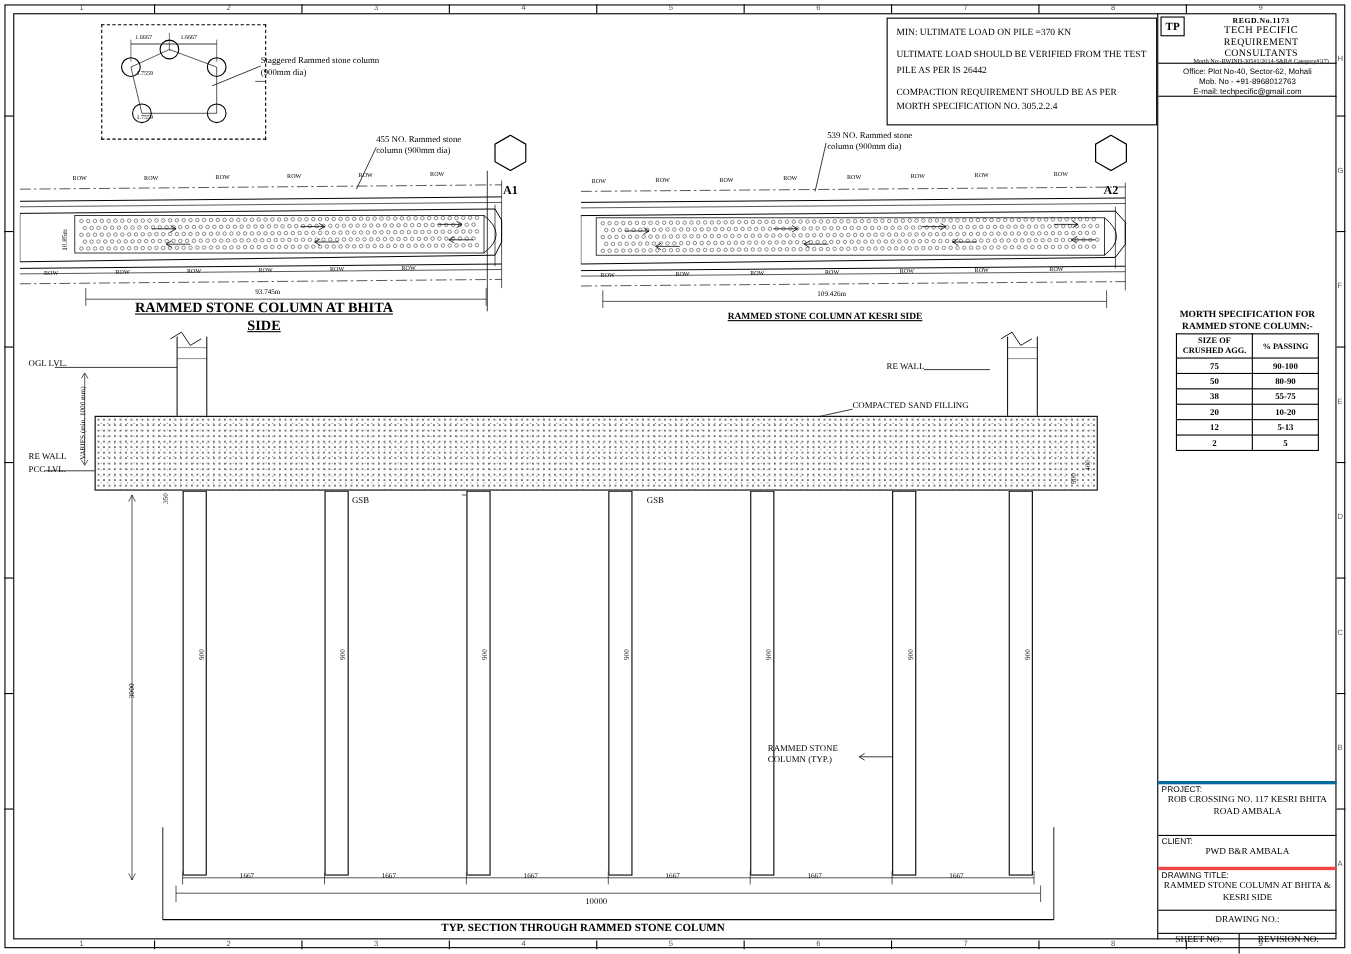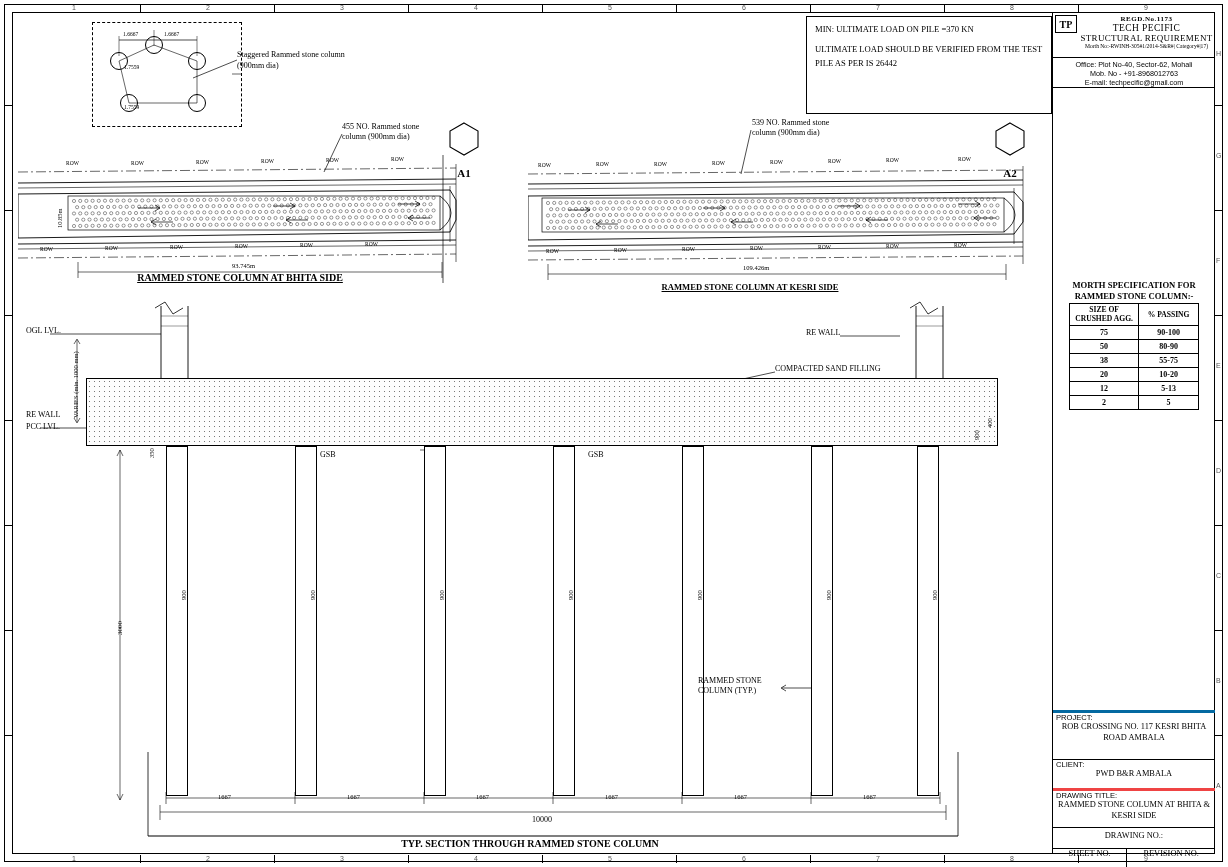--- a/index.html
+++ b/index.html
@@ -123,30 +123,31 @@
     <span class="tick-lbl" style="left:1px;top:350px;">E</span>
     <span class="tick-lbl" style="left:1px;top:455px;">D</span>
     <span class="tick-lbl" style="left:1px;top:560px;">C</span>
     <span class="tick-lbl" style="left:1px;top:665px;">B</span>
     <span class="tick-lbl" style="left:1px;top:770px;">A</span>
   </div>
 
   <div class="abs" id="notebox">
     <div style="margin-bottom:7px;">MIN: ULTIMATE LOAD ON PILE =370 KN</div>
     <div style="margin-bottom:7px;">ULTIMATE LOAD SHOULD BE VERIFIED FROM THE TEST PILE AS PER IS 26442</div>
+    <div>COMPACTION REQUIREMENT SHOULD BE AS PER MORTH  SPECIFICATION NO. 305.2.2.4</div>
   </div>
 
   <div class="abs" id="titleblock">
 
     <div class="tb-row tb-logo" style="height:46px;">
       <div class="logo-box">TP</div>
       <div style="flex:1;text-align:center;">
         <div class="co-reg">REGD.No.1173</div>
         <div class="co-name">TECH PECIFIC</div>
-        <div class="co-sub">STRUCTURAL REQUIREMENT</div>
+        <div class="co-sub">REQUIREMENT CONSULTANTS</div>
         <div class="co-morth">Morth No:-RWINH-305#1/2014-S&amp;R#| Category#|17)</div>
       </div>
     </div>
 
     <div class="tb-row addr" style="height:30px;padding-top:2px;">
       <div>Office: Plot No-40, Sector-62, Mohali</div>
       <div>Mob. No - +91-8968012763</div>
       <div>E-mail: techpecific@gmail.com</div>
     </div>
 
@@ -587,21 +588,21 @@
     <span class="t tiny" style="left:22px;top:96px;">ROW</span>
     <span class="t tiny" style="left:87px;top:95px;">ROW</span>
     <span class="t tiny" style="left:152px;top:94px;">ROW</span>
     <span class="t tiny" style="left:217px;top:93px;">ROW</span>
     <span class="t tiny" style="left:282px;top:92px;">ROW</span>
     <span class="t tiny" style="left:347px;top:91px;">ROW</span>
 
     <span class="lbl-rot" style="left:38px;top:78px;">10.85m</span>
     <span class="t small" style="left:214px;top:112px;">93.745m</span>
   </div>
-  <div class="caption u" style="left:110px;top:272px;width:260px;font-size:10px;">RAMMED STONE COLUMN AT BHITA SIDE</div>
+  <div class="caption u" style="left:110px;top:272px;width:260px;font-size:13px;">RAMMED STONE COLUMN AT BHITA SIDE</div>
 
   <div class="abs" style="left:342px;top:122px;width:90px;font-size:8px;line-height:1.3;">
     <span>455 NO. Rammed stone column (900mm dia)</span>
   </div>
   <svg class="abs" width="40" height="50" style="left:320px;top:128px;">
     <line x1="22" y1="6" x2="4" y2="44" stroke="#000" stroke-width="0.7"></line>
   </svg>
 
   <div class="hex" style="left:449px;top:122px;">
     <svg width="30" height="34">

